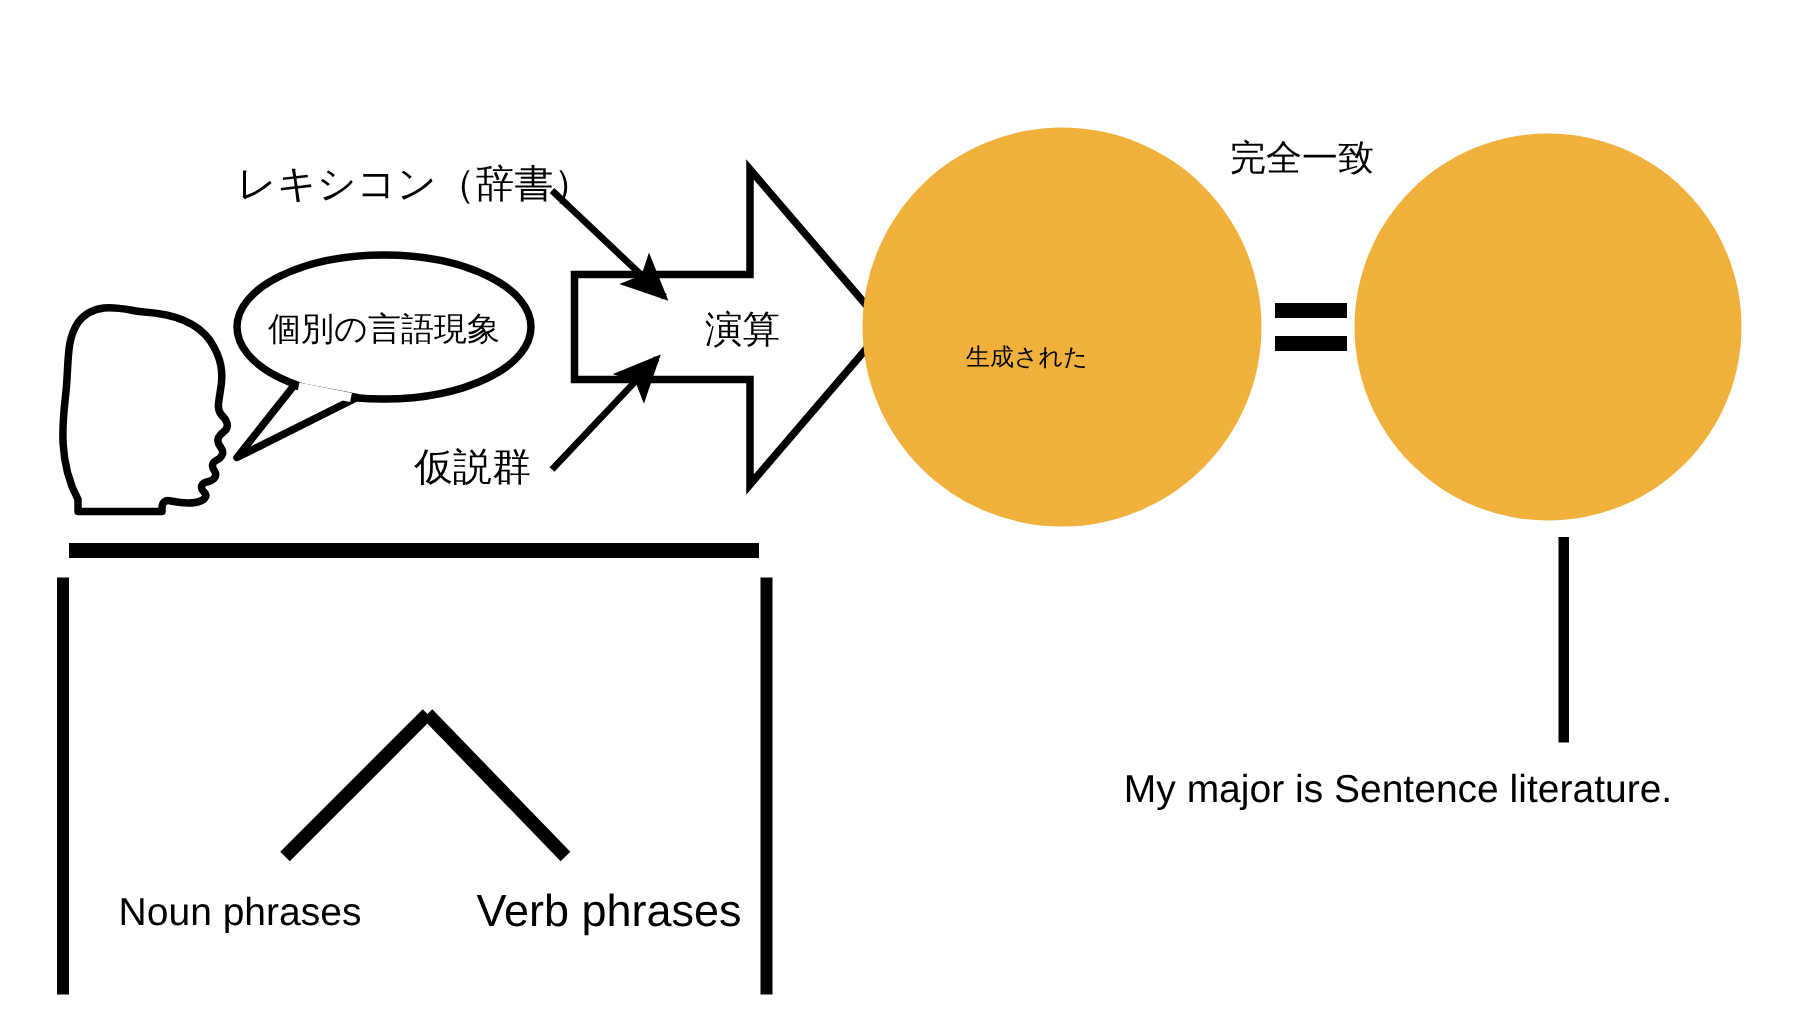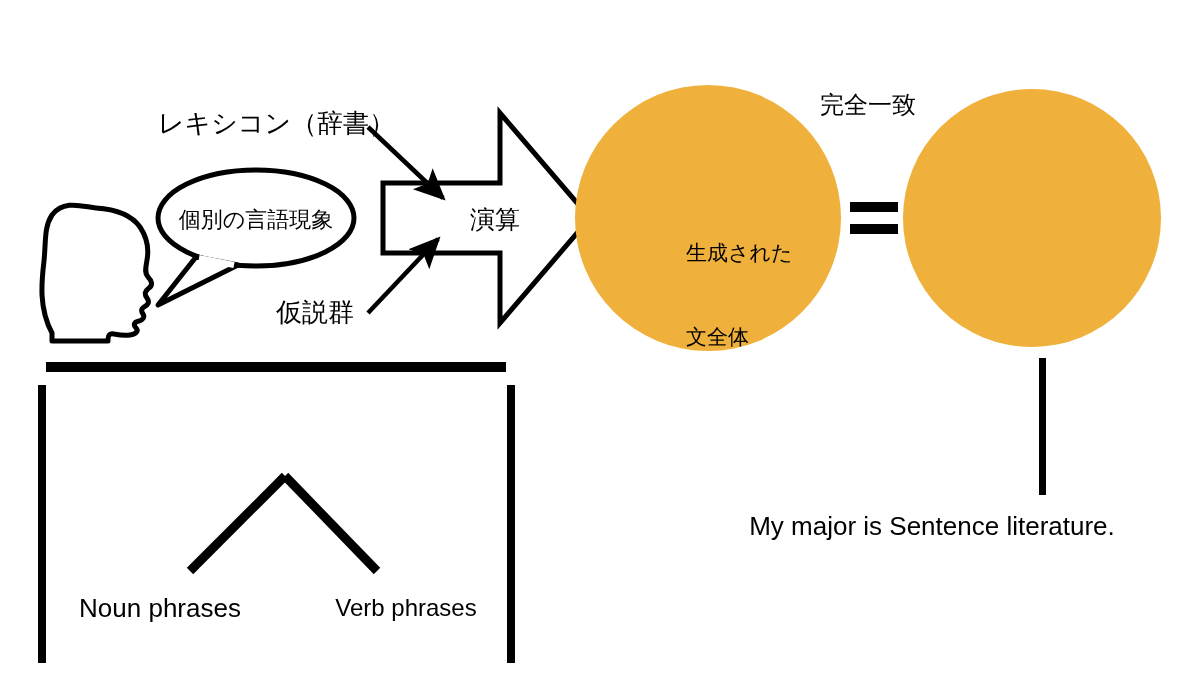--- a/index.html
+++ b/index.html
@@ -114,28 +114,27 @@
   </svg>
 
   <div class="lbl jp" style="left:158px; top:89px; font-size:26px;">レキシコン（辞書）</div>
 
   <div class="lbl jp ctr" style="left:256px; top:203px; font-size:22px;">個別の言語現象</div>
 
   <div class="lbl jp" style="left:276px; top:278px; font-size:26px;">仮説群</div>
 
   <div class="lbl jp" style="left:470px; top:186px; font-size:25px;">演算</div>
 
-  <div class="lbl jp" style="left:686px; top:168px; font-size:21px;">
+  <div class="lbl jp" style="left:644px; top:168px; font-size:16px;">
     <div>生成された</div>
-    <div>文全体</div>
   </div>
 
 
   <div class="lbl jp" style="left:820px; top:73px; font-size:24px;">完全一致</div>
 
 
   <div class="lbl en ctr" style="left:160px; top:591px; font-size:26px;">Noun phrases</div>
 
-  <div class="lbl en ctr" style="left:406px; top:591px; font-size:24px;">Verb phrases</div>
+  <div class="lbl en ctr" style="left:406px; top:591px; font-size:30px;">Verb phrases</div>
 
   <div class="lbl en ctr" style="left:932px; top:509px; font-size:26px;">My major is Sentence literature.</div>
 
 </div>
 
 </body></html>

